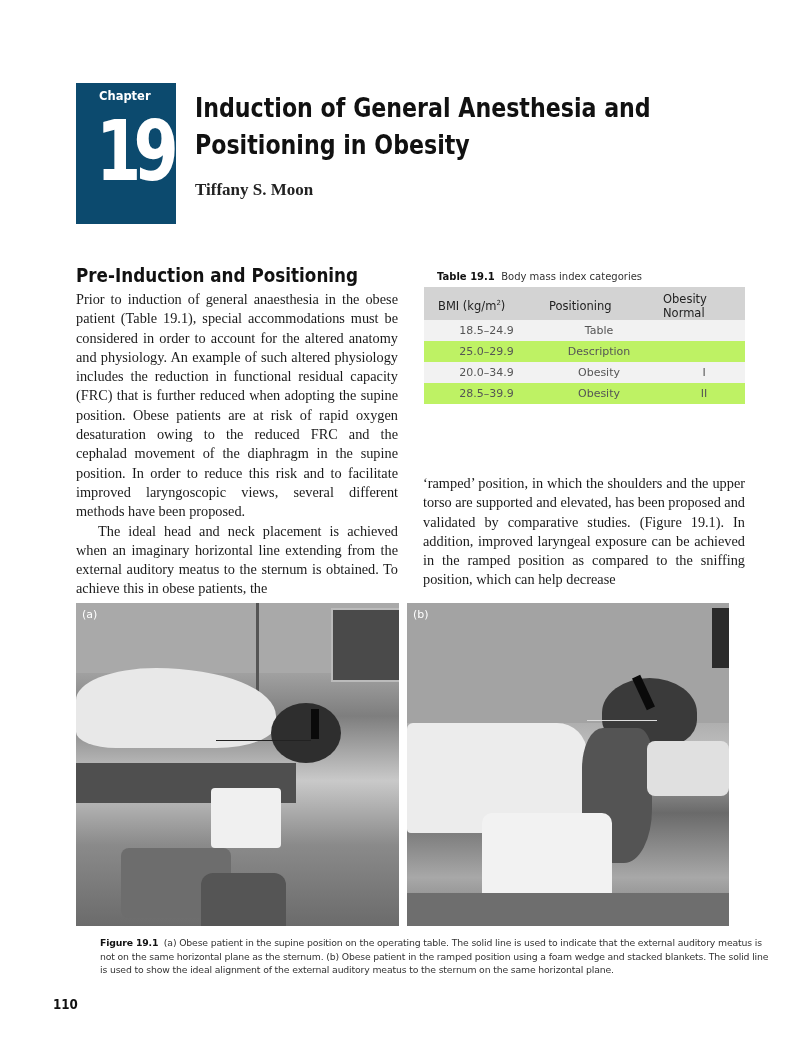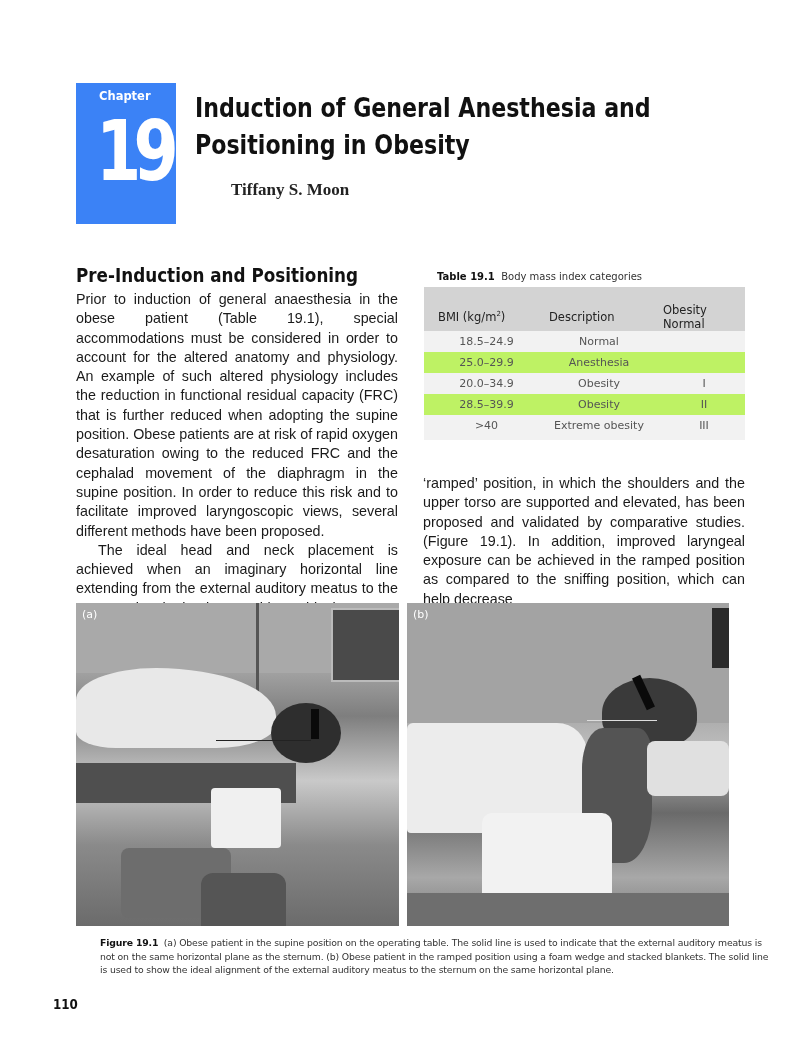--- a/index.html
+++ b/index.html
@@ -1,31 +1,31 @@
 <!DOCTYPE html>
 <html><head>
 <meta charset="utf-8">
 <style>
   html, body { margin: 0; padding: 0; background: #ffffff; }
   body { width: 800px; height: 1042px; position: relative; overflow: hidden; color: #1a1a1a; }
-  .chapter-box { position: absolute; left: 76px; top: 83px; width: 100px; height: 141px; background: #3b82f6; text-align: right; }
+  .chapter-box { position: absolute; left: 76px; top: 83px; width: 100px; height: 141px; background: #0c4a6e; text-align: right; }
   .chapter-label { position: absolute; left: 23px; top: 6px; color: #fff; font-family: "DejaVu Sans", sans-serif; font-weight: bold; font-size: 11.5px; }
   .chapter-num { position: absolute; left: 20px; top: 26px; color: #fff; font-family: "DejaVu Sans Condensed", "DejaVu Sans", sans-serif; font-weight: bold; font-size: 84px; letter-spacing: -9px; line-height: 1; transform: scaleX(0.86); transform-origin: left top; }
   .title { position: absolute; left: 195px; top: 89px; margin: 0; font-family: "DejaVu Sans", sans-serif; font-weight: bold; font-size: 27px; line-height: 37px; color: #111; transform: scaleX(0.82); transform-origin: left top; white-space: nowrap; }
-  .author { position: absolute; left: 195px; top: 180px; font-family: "Liberation Serif", serif; font-weight: bold; font-size: 17px; color: #222; margin-left: 36px; }
+  .author { position: absolute; left: 195px; top: 180px; font-family: "Liberation Serif", serif; font-weight: bold; font-size: 17px; color: #222; }
   .section-heading { position: absolute; left: 76px; top: 263px; margin: 0; font-family: "DejaVu Sans", sans-serif; font-weight: bold; font-size: 20px; color: #111; transform: scaleX(0.84); transform-origin: left top; white-space: nowrap; }
-  .body-col { position: absolute; font-family: Liberation Sans, sans-serif; font-size: 14.3px; line-height: 19.3px; text-align: justify; color: #1a1a1a; }
+  .body-col { position: absolute; font-family: Liberation Serif, serif; font-size: 14.3px; line-height: 19.3px; text-align: justify; color: #1a1a1a; }
   .col-left { left: 76px; top: 290px; width: 322px; }
   .col-right { left: 423px; top: 474px; width: 322px; }
   .body-col p { margin: 0; }
   .body-col p.indent { text-indent: 22px; }
   .table-caption { position: absolute; left: 437px; top: 271px; font-family: "DejaVu Sans", sans-serif; font-size: 10px; color: #333; }
   .table-caption b { color: #111; }
   .bmi-table { position: absolute; left: 424px; top: 287px; width: 321px; border-collapse: collapse; font-family: "DejaVu Sans", sans-serif; font-size: 11px; color: #555; }
-  .bmi-table th { background: #d3d3d3; color: #222; font-weight: normal; text-align: left; height: 24px; padding: 16px 0 0 14px; font-size: 11.5px; }
+  .bmi-table th { background: #d3d3d3; color: #222; font-weight: normal; text-align: left; height: 24px; padding: 5px 0 0 14px; font-size: 11.5px; }
   .bmi-table td { text-align: center; padding: 3px 0 2px 14px; vertical-align: top; height: 16px; line-height: 16px; }
   .bmi-table tr.odd td { background: #f2f2f2; }
   .bmi-table tr.even td { background: #bef264; }
   .bmi-table .c1 { width: 97px; }
   .bmi-table .c2 { width: 100px; }
   .figure { position: absolute; top: 603px; height: 323px; overflow: hidden; }
   .fig-a { left: 76px; width: 323px; background: linear-gradient(180deg, #9a9a9a 0%, #a5a5a5 20%, #7e7e7e 35%, #c9c9c9 55%, #8a8a8a 75%, #6b6b6b 100%); }
   .fig-b { left: 407px; width: 322px; background: linear-gradient(180deg, #8e8e8e 0%, #999 25%, #bdbdbd 45%, #6a6a6a 65%, #a8a8a8 85%, #7a7a7a 100%); }
   .fig-label { position: absolute; left: 6px; top: 5px; color: #fff; font-family: "DejaVu Sans", sans-serif; font-size: 11px; }
   .shape { position: absolute; }
@@ -45,61 +45,56 @@
   <span>Induction of General Anesthesia and</span><br>
   <span>Positioning in Obesity</span>
 </h1>
 
 <div class="author">Tiffany S. Moon</div>
 
 <h2 class="section-heading">Pre-Induction and Positioning</h2>
 
 <div class="body-col col-left">
   <p>Prior to induction of general anaesthesia in the obese patient (Table 19.1), special accommodations must be considered in order to account for the altered anatomy and physiology. An example of such altered physiology includes the reduction in functional residual capacity (FRC) that is further reduced when adopting the supine position. Obese patients are at risk of rapid oxygen desaturation owing to the reduced FRC and the cephalad movement of the diaphragm in the supine position. In order to reduce this risk and to facilitate improved laryngoscopic views, several different methods have been proposed.</p>
-  <p class="indent">The ideal head and neck placement is achieved when an imaginary horizontal line extending from the external auditory meatus to the sternum is obtained. To achieve this in oxygen patients, the</p>
+  <p class="indent">The ideal head and neck placement is achieved when an imaginary horizontal line extending from the external auditory meatus to the sternum is obtained. To achieve this in obese patients, the</p>
 </div>
 
 <div class="table-caption">
   <b>Table 19.1</b>&nbsp;
   <span>Body mass index categories</span>
 </div>
 
 <table class="bmi-table">
   <thead>
     <tr>
       <th class="c1">BMI (kg/m<sup style="font-size:7px">2</sup>)</th>
-      <th class="c2">Description</th>
+      <th class="c2">Positioning</th>
       <th>Obesity Normal</th>
     </tr>
   </thead>
   <tbody>
     <tr class="odd">
       <td>18.5–24.9</td>
-      <td>Normal</td>
+      <td>Table</td>
       <td></td>
     </tr>
     <tr class="even">
       <td>25.0–29.9</td>
-      <td>Anesthesia</td>
+      <td>Description</td>
       <td></td>
     </tr>
     <tr class="odd">
       <td>20.0–34.9</td>
       <td>Obesity</td>
       <td>I</td>
     </tr>
     <tr class="even">
       <td>28.5–39.9</td>
       <td>Obesity</td>
       <td>II</td>
-    </tr>
-    <tr class="odd">
-      <td>&gt;40</td>
-      <td style="width:70px;padding-bottom:6px">Extreme obesity</td>
-      <td>III</td>
     </tr>
   </tbody>
 </table>
 
 <div class="body-col col-right">
   <p>‘ramped’ position, in which the shoulders and the upper torso are supported and elevated, has been proposed and validated by comparative studies. (Figure 19.1). In addition, improved laryngeal exposure can be achieved in the ramped position as compared to the sniffing position, which can help decrease</p>
 </div>
 
 <div class="figure fig-a">
   <div class="shape" style="left:0;top:0;width:323px;height:70px;background:#a9a9a9;"></div>

